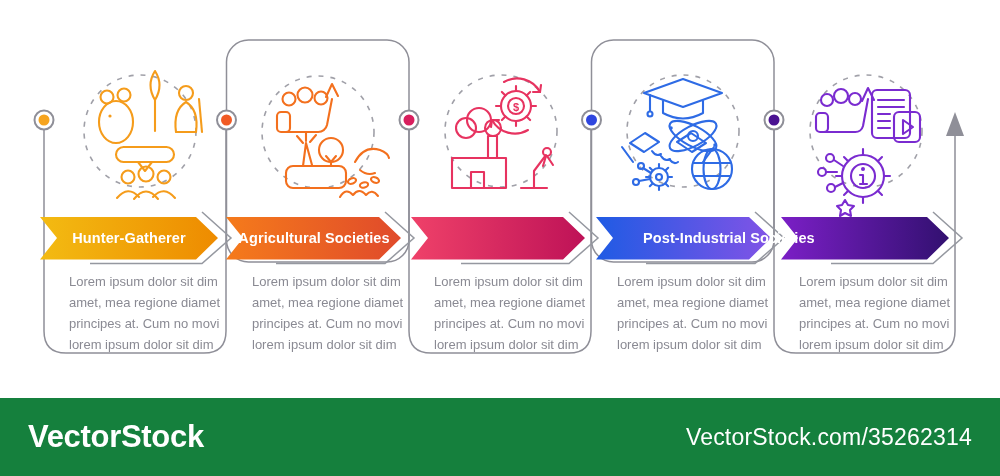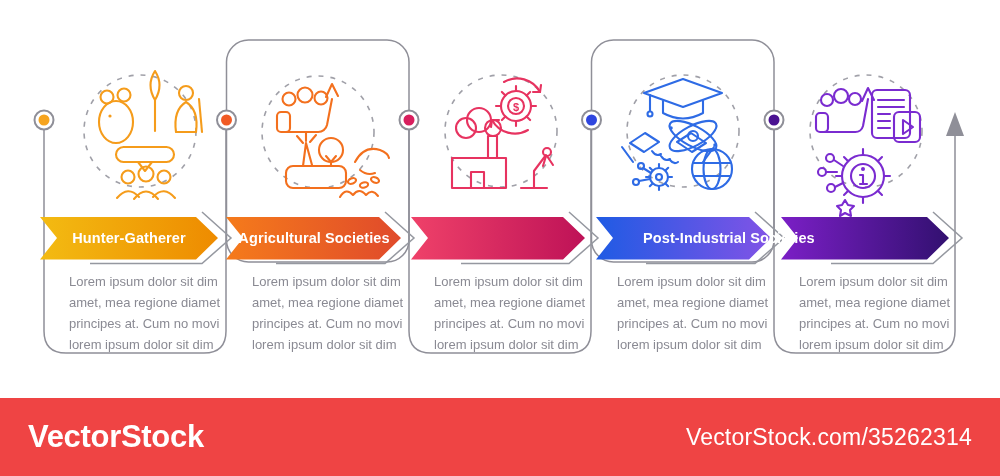--- a/index.html
+++ b/index.html
@@ -12,21 +12,21 @@
     position:absolute;top:217px;height:32px;line-height:43px;
     text-align:center;color:#ffffff;font-weight:bold;font-size:14.5px;
     letter-spacing:0.1px;white-space:nowrap;
   }
   .step-desc{
     position:absolute;top:271px;width:154px;
     font-size:13px;line-height:21px;color:#8a8a93;
     white-space:pre-line;
   }
   .wm-bar{
-    position:absolute;left:0;top:398px;width:1000px;height:78px;background:#ef4444;
+    position:absolute;left:0;top:398px;width:1000px;height:78px;background:#15803d;
     display:flex;align-items:center;justify-content:space-between;
     padding:0 28px;box-sizing:border-box;
   }
   .wm-logo{color:#ffffff;font-size:31px;font-weight:bold;letter-spacing:-0.3px;}
   .wm-url{color:#ffffff;font-size:23px;letter-spacing:0.2px;}
 </style>
 </head>
 <body>
 
 <div id="canvas">

